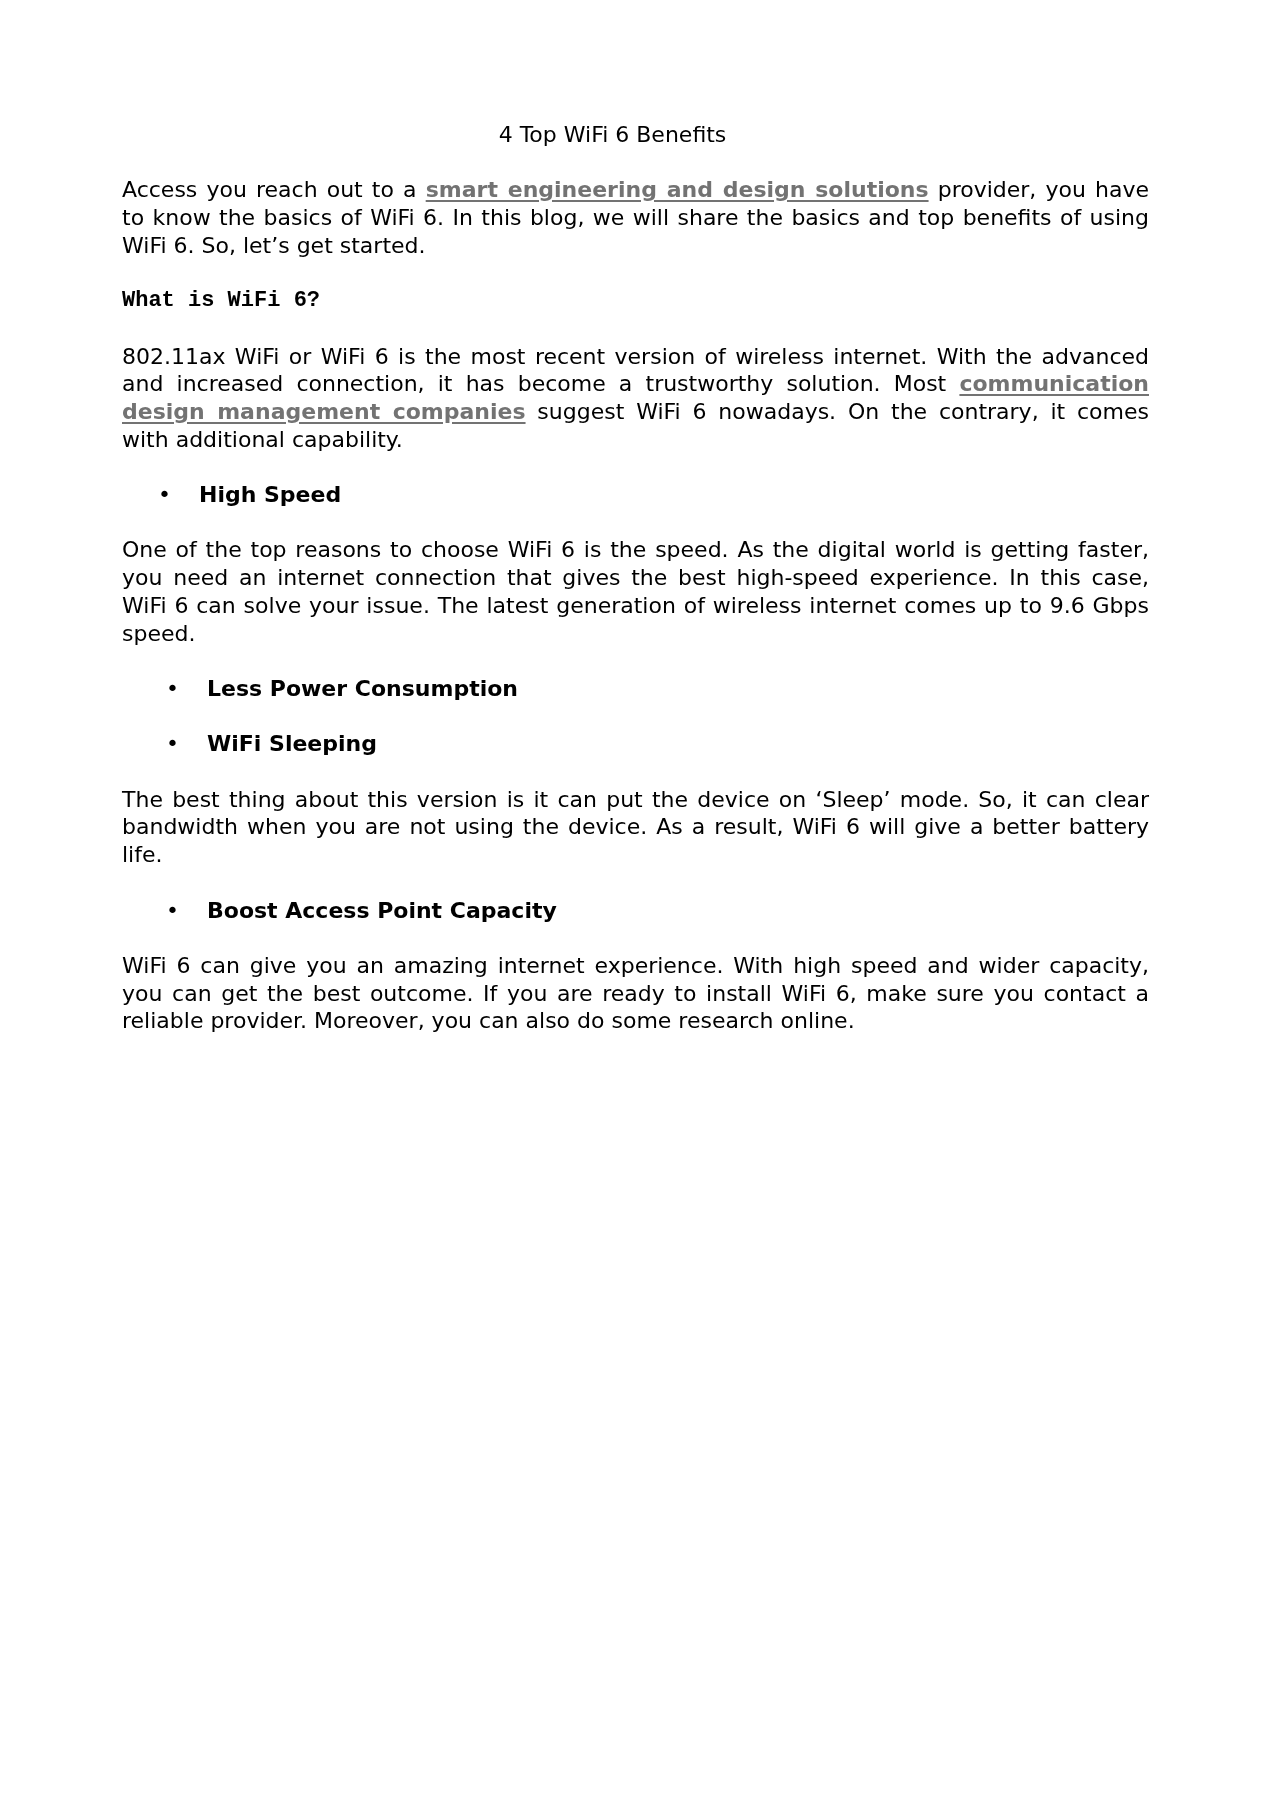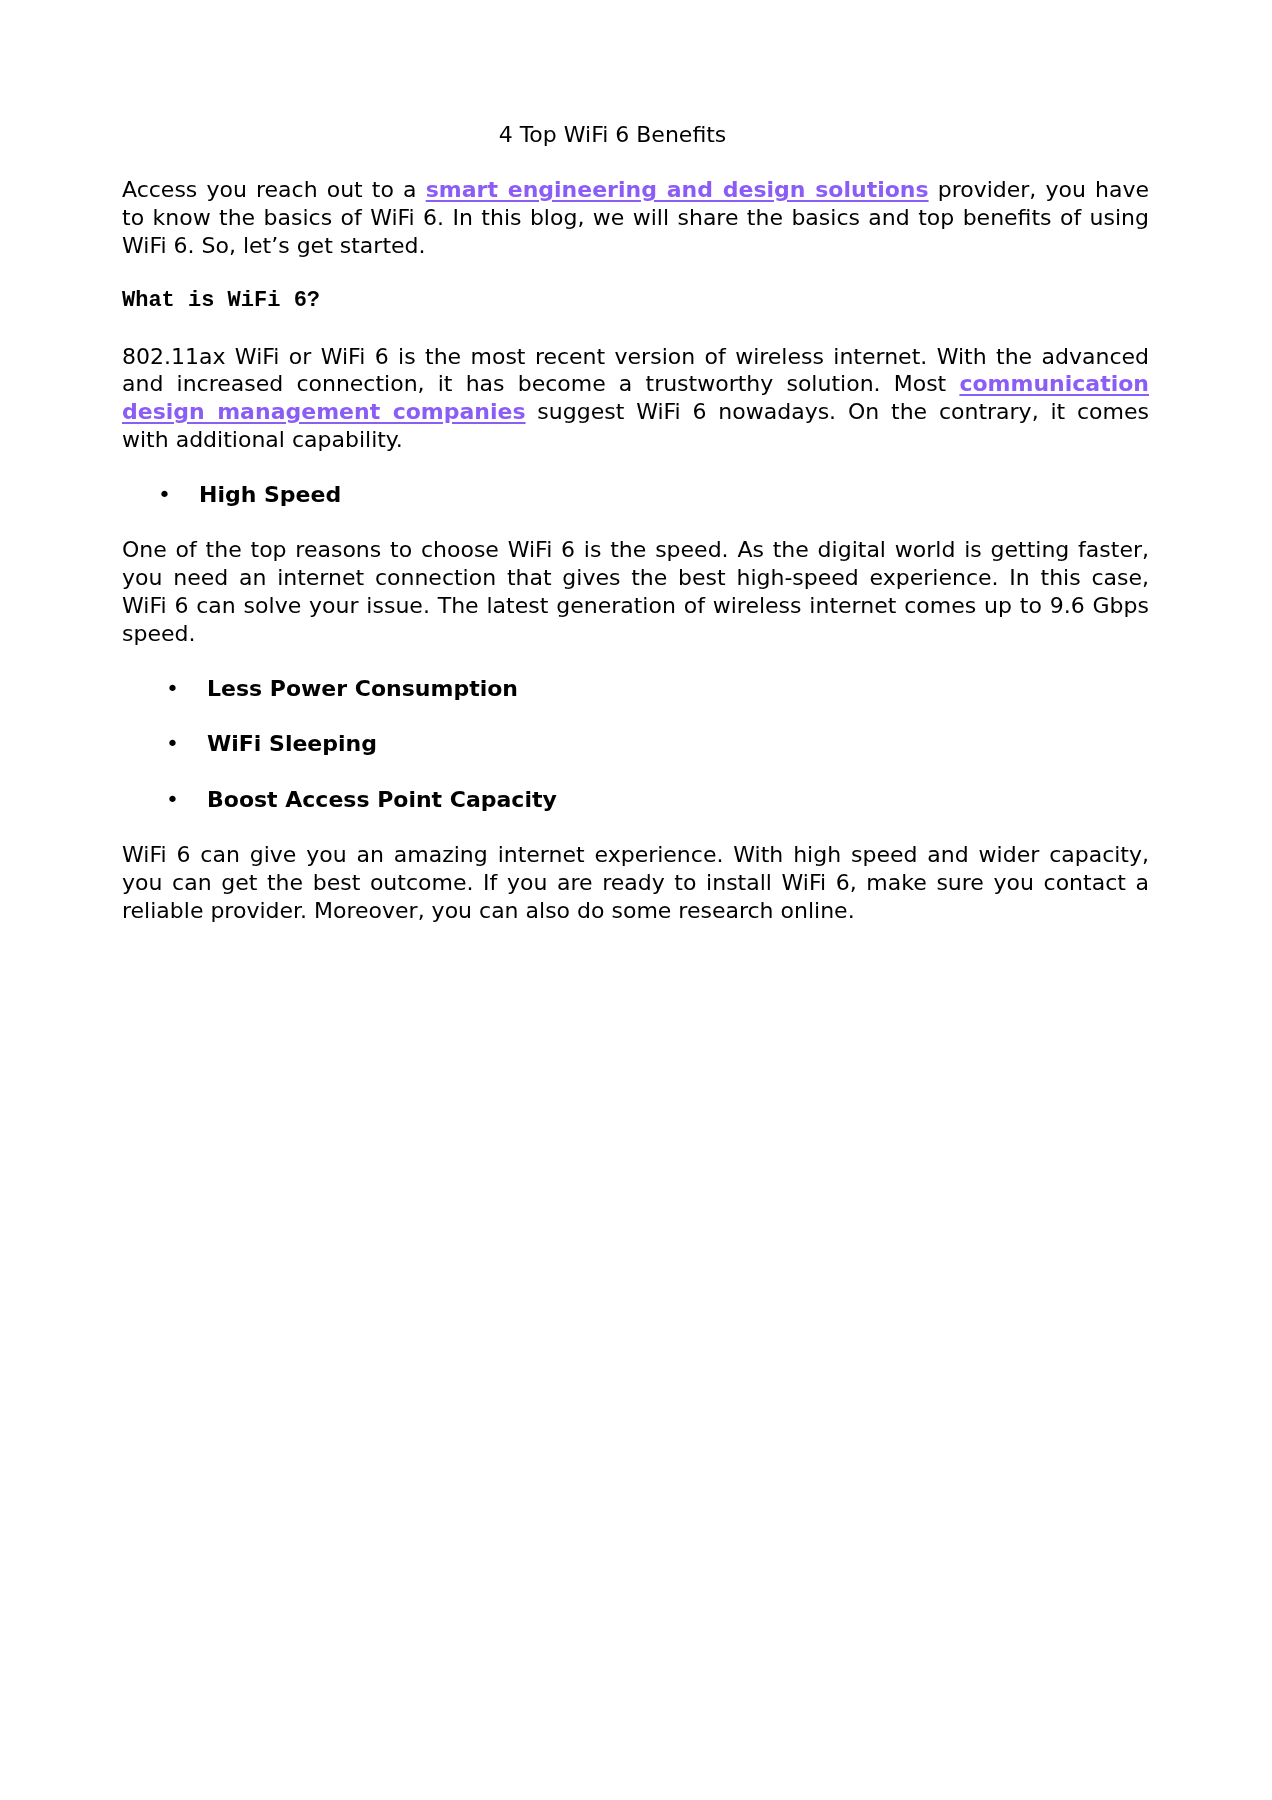--- a/index.html
+++ b/index.html
@@ -55,21 +55,21 @@
     .bullet .dot {
       position: absolute;
       left: 44px;
       top: 0;
       font-weight: normal;
     }
     .bullet.first .dot {
       left: 36px;
     }
     a.link {
-      color: #8b5cf6;
+      color: #737373;
       font-weight: bold;
       text-decoration: underline;
       text-underline-offset: 3px;
     }
   </style>
 </head>
 <body>
 
 <div class="page">
 
@@ -92,20 +92,21 @@
 
   <div class="line-block bullet">
     <span class="dot">•</span>
     <span>Less Power Consumption</span>
   </div>
 
   <div class="line-block bullet">
     <span class="dot">•</span>
     <span>WiFi Sleeping</span>
   </div>
+  <p class="line-block para">The best thing about this version is it can put the device on ‘Sleep’ mode. So, it can clear bandwidth when you are not using the device. As a result, WiFi 6 will give a better battery life.</p>
 
   <div class="line-block bullet">
     <span class="dot">•</span>
     <span>Boost Access Point Capacity</span>
   </div>
 
 
   <p class="line-block para">WiFi 6 can give you an amazing internet experience. With high speed and wider capacity, you can get the best outcome. If you are ready to install WiFi 6, make sure you contact a reliable provider. Moreover, you can also do some research online.</p>
 
 </div>

